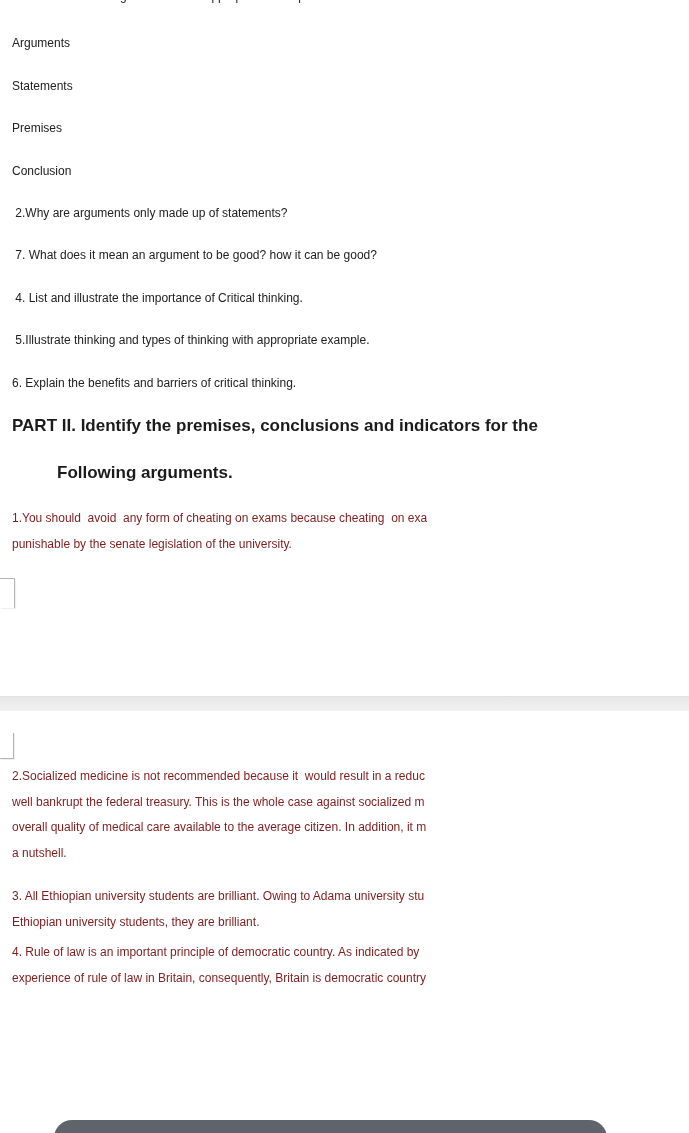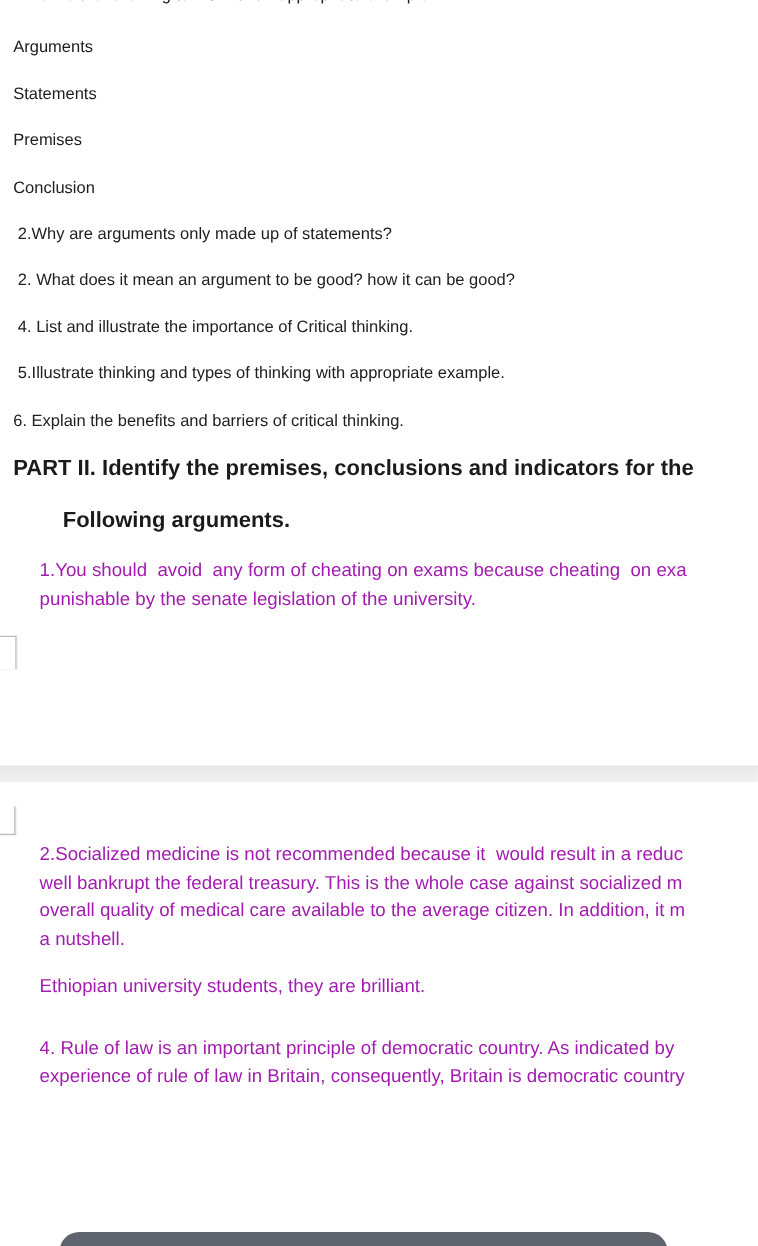--- a/index.html
+++ b/index.html
@@ -11,40 +11,39 @@
     width: 689px;
     height: 1133px;
     position: relative;
     overflow: hidden;
     font-family: "Liberation Sans", "DejaVu Sans", sans-serif;
     color: #212121;
   }
   .line {
     position: absolute;
     left: 12px;
-    font-size: 15px;
+    font-size: 12px;
     line-height: 26px;
     white-space: pre;
     color: #212121;
   }
   .para {
     position: absolute;
     left: 12px;
   }
   .para .tl {
-    font-size: 17px;
+    font-size: 12px;
     line-height: 25.7px;
     white-space: pre;
-    color: #a21caf;
-    margin-left: 24px;
+    color: #7f1d1d;
   }
   .heading-line {
     position: absolute;
     left: 12px;
-    font-size: 20px;
+    font-size: 17px;
     line-height: 30px;
     font-weight: 700;
     white-space: pre;
     color: #1b1b1b;
   }
   .corner-mark-bottom-left {
     position: absolute;
     left: 0;
     top: 578px;
     width: 14px;
@@ -88,21 +87,21 @@
 <div>
 
   <div class="line" style="top:-17px;">1.Define the following terms with an appropriate example.</div>
 
   <div class="line" style="top:30px;">Arguments</div>
   <div class="line" style="top:73px;">Statements</div>
   <div class="line" style="top:115px;">Premises</div>
   <div class="line" style="top:158px;text-align:right;">Conclusion</div>
 
   <div class="line" style="top:200px;"> 2.Why are arguments only made up of statements?</div>
-  <div class="line" style="top:242px;"> 2. What does it mean an argument to be good? how it can be good?</div>
+  <div class="line" style="top:242px;"> 7. What does it mean an argument to be good? how it can be good?</div>
   <div class="line" style="top:285px;text-align:right;"> 4. List and illustrate the importance of Critical thinking.</div>
   <div class="line" style="top:327px;"> 5.Illustrate thinking and types of thinking with appropriate example.</div>
   <div class="line" style="top:370px;">6. Explain the benefits and barriers of critical thinking.</div>
 
   <div class="heading-line" style="top:411px;">PART II. Identify the premises, conclusions and indicators for the</div>
   <div class="heading-line" style="top:458px; left:57px;">Following arguments.</div>
 
   <div class="para" style="top:506px;">
     <div class="tl">1.You should  avoid  any form of cheating on exams because cheating  on exa</div>
     <div class="tl">punishable by the senate legislation of the university.</div>
@@ -118,20 +117,21 @@
   <div class="corner-mark-top-left"></div>
 
   <div class="para" style="top:764px;">
     <div class="tl">2.Socialized medicine is not recommended because it  would result in a reduc</div>
     <div class="tl">well bankrupt the federal treasury. This is the whole case against socialized m</div>
     <div class="tl">overall quality of medical care available to the average citizen. In addition, it m</div>
     <div class="tl">a nutshell.</div>
   </div>
 
   <div class="para" style="top:884px;">
+    <div class="tl">3. All Ethiopian university students are brilliant. Owing to Adama university stu</div>
     <div class="tl">Ethiopian university students, they are brilliant.</div>
   </div>
 
   <div class="para" style="top:940px;">
     <div class="tl">4. Rule of law is an important principle of democratic country. As indicated by</div>
     <div class="tl">experience of rule of law in Britain, consequently, Britain is democratic country</div>
   </div>
 </div>
 
 <div class="bottom-toolbar"></div>

